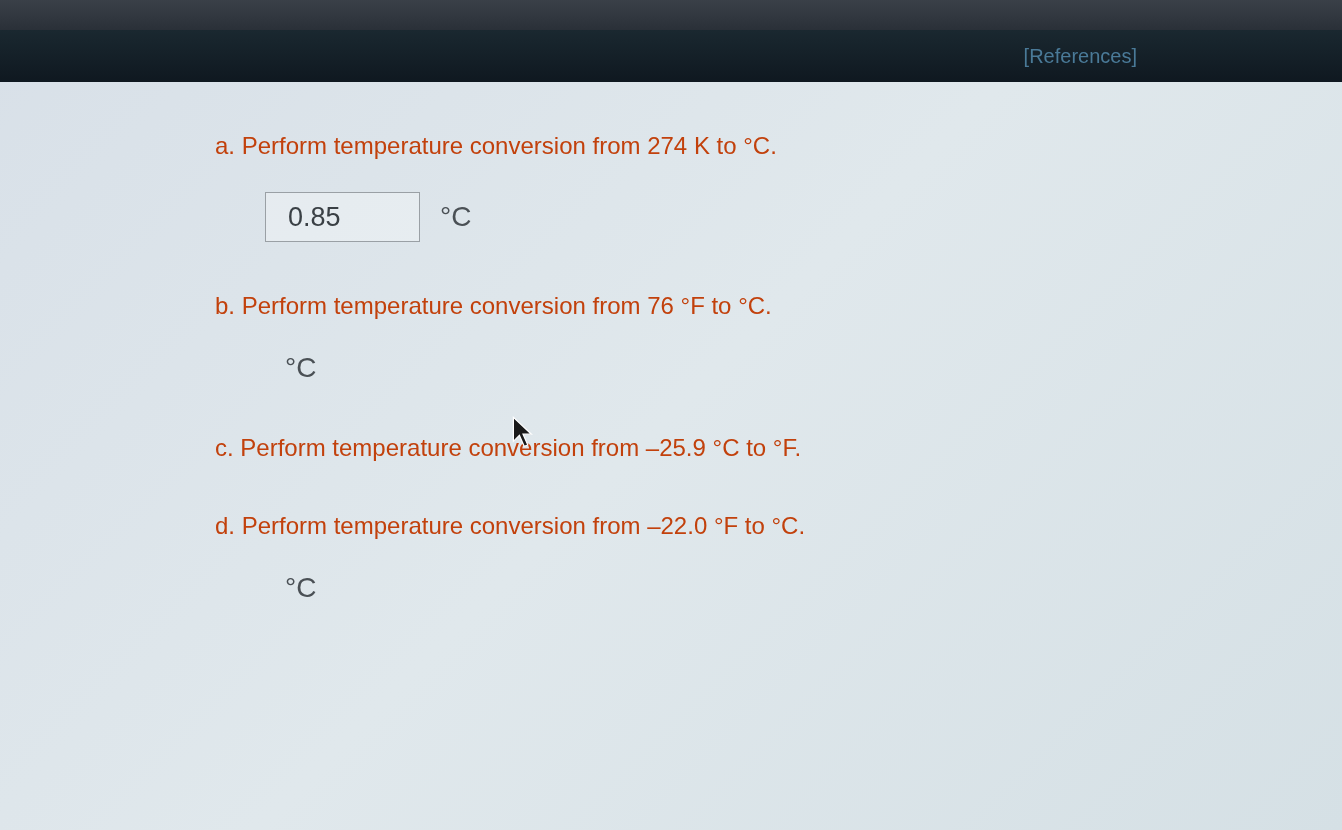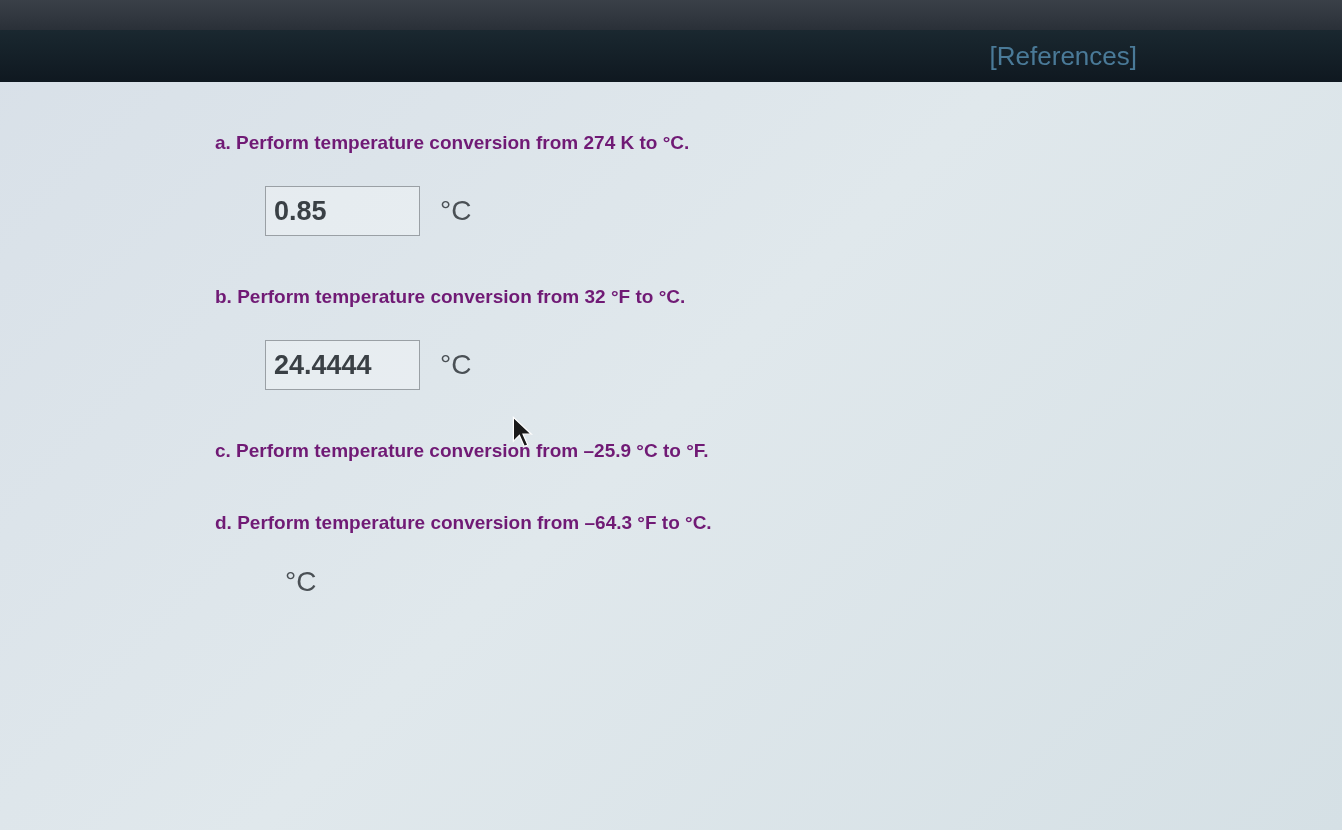--- a/index.html
+++ b/index.html
@@ -24,51 +24,50 @@
     width: 100%;
     height: 52px;
     background: linear-gradient(180deg, #1a2830 0%, #0f1820 100%);
     display: flex;
     align-items: center;
     justify-content: flex-end;
     padding-right: 205px;
   }
   .references-link {
     color: #4a7a98;
-    font-size: 26px;
+    font-size: 20px;
     font-weight: normal;
     cursor: pointer;
   }
   .content {
     padding: 50px 0 0 215px;
   }
   .question-block {
     margin-bottom: 50px;
   }
   .question-text {
-    font-size: 19px;
-    color: #701a75;
+    font-size: 24px;
+    color: #c2410c;
     margin-bottom: 32px;
-    font-weight: bold;
+    font-weight: normal;
   }
   .answer-row {
     display: flex;
     align-items: center;
     padding-left: 50px;
   }
   .answer-input {
     width: 155px;
     height: 50px;
     border: 1px solid #9aa0a5;
     background: rgba(255, 255, 255, 0.3);
     font-size: 27px;
     color: #3a4045;
-    padding: 0 8px;
+    padding: 0 22px;
     font-family: Arial, Helvetica, sans-serif;
-    font-weight: bold;
   }
   .unit-label {
     font-size: 28px;
     color: #4a5055;
     margin-left: 20px;
   }
   .cursor {
     position: absolute;
     left: 510px;
     top: 415px;
@@ -92,33 +91,32 @@
 
   <div class="question-block">
     <div class="question-text">a. Perform temperature conversion from 274 K to °C.</div>
     <div class="answer-row">
       <input type="text" class="answer-input" value="0.85" style="">
       <span class="unit-label">°C</span>
     </div>
   </div>
 
   <div class="question-block">
-    <div class="question-text">b. Perform temperature conversion from 32 °F to °C.</div>
+    <div class="question-text">b. Perform temperature conversion from 76 °F to °C.</div>
     <div class="answer-row">
-      <input type="text" class="answer-input" value="24.4444" style="">
       <span class="unit-label">°C</span>
     </div>
   </div>
 
   <div class="question-block">
     <div class="question-text">c. Perform temperature conversion from –25.9 °C to °F.</div>
   </div>
 
   <div class="question-block">
-    <div class="question-text">d. Perform temperature conversion from –64.3 °F to °C.</div>
+    <div class="question-text">d. Perform temperature conversion from –22.0 °F to °C.</div>
     <div class="answer-row">
       <span class="unit-label">°C</span>
     </div>
   </div>
 
 </div>
 
 <div class="cursor">
   <svg viewBox="0 0 20 30">
     <path d="M 2 2 L 2 22 L 7 17 L 11 26 L 14 25 L 10 16 L 17 16 Z" fill="#1a1a1a" stroke="#ffffff" stroke-width="1"></path>

